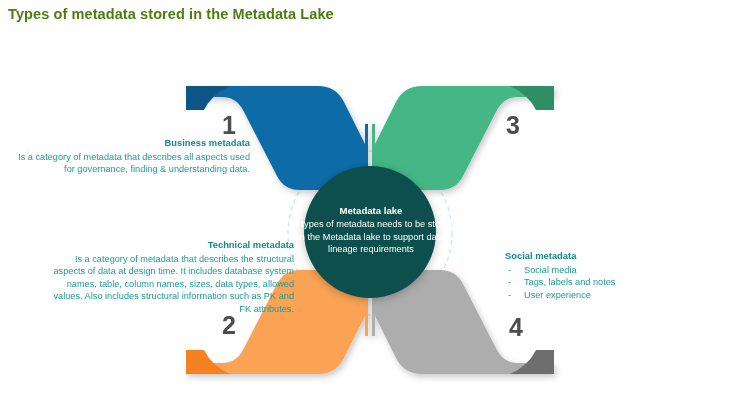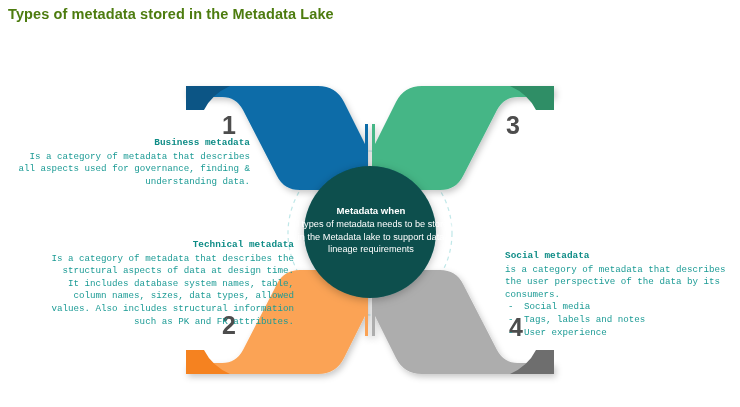--- a/index.html
+++ b/index.html
@@ -29,21 +29,20 @@
     left: 0;
     top: 0;
     width: 740px;
     height: 407px;
   }
   .txtblock {
     position: absolute;
     font-size: 9.2px;
     line-height: 12.6px;
     color: #1C9B95;
-    font-family: Liberation Mono, monospace;
   }
   .txtblock .heading {
     font-weight: bold;
     color: #0E8C86;
     display: block;
     margin-bottom: 1px;
     font-size: 9.4px;
   }
   .txtblock p {
     margin: 0;
@@ -205,38 +204,37 @@
 
   <circle cx="370" cy="232" r="66" fill="#0A4F4E" filter="url(#centershadow)"></circle>
 </svg>
 
 <div class="num" id="num-1">1</div>
 <div class="num" id="num-2">2</div>
 <div class="num" id="num-3">3</div>
 <div class="num" id="num-4">4</div>
 
 <div class="center-text">
-  <span class="heading">Metadata when</span>
+  <span class="heading">Metadata lake</span>
   <p>All types of metadata needs to be stored in the Metadata lake to support data lineage requirements</p>
 </div>
 
 <div class="txtblock left-block" id="block-business">
   <span class="heading">Business metadata</span>
   <p>Is a category of metadata that describes all aspects used for governance, finding &amp; understanding data.</p>
 </div>
 
 <div class="txtblock left-block" id="block-technical">
   <span class="heading">Technical metadata</span>
   <p>Is a category of metadata that describes the structural aspects of data at design time. It includes database system names, table, column names, sizes, data types, allowed values. Also includes structural information such as PK and FK attributes.</p>
 </div>
 
 <div class="txtblock right-block" id="block-operational">
 </div>
 
 <div class="txtblock right-block" id="block-social">
   <span class="heading">Social metadata</span>
-  <p>is a category of metadata that describes the user perspective of the data by its consumers.</p>
   <ul class="bullets">
     <li><span class="dash">-</span><span>Social media</span></li>
     <li><span class="dash">-</span><span>Tags, labels and notes</span></li>
     <li><span class="dash">-</span><span>User experience</span></li>
   </ul>
 </div>
 
 </body></html>

